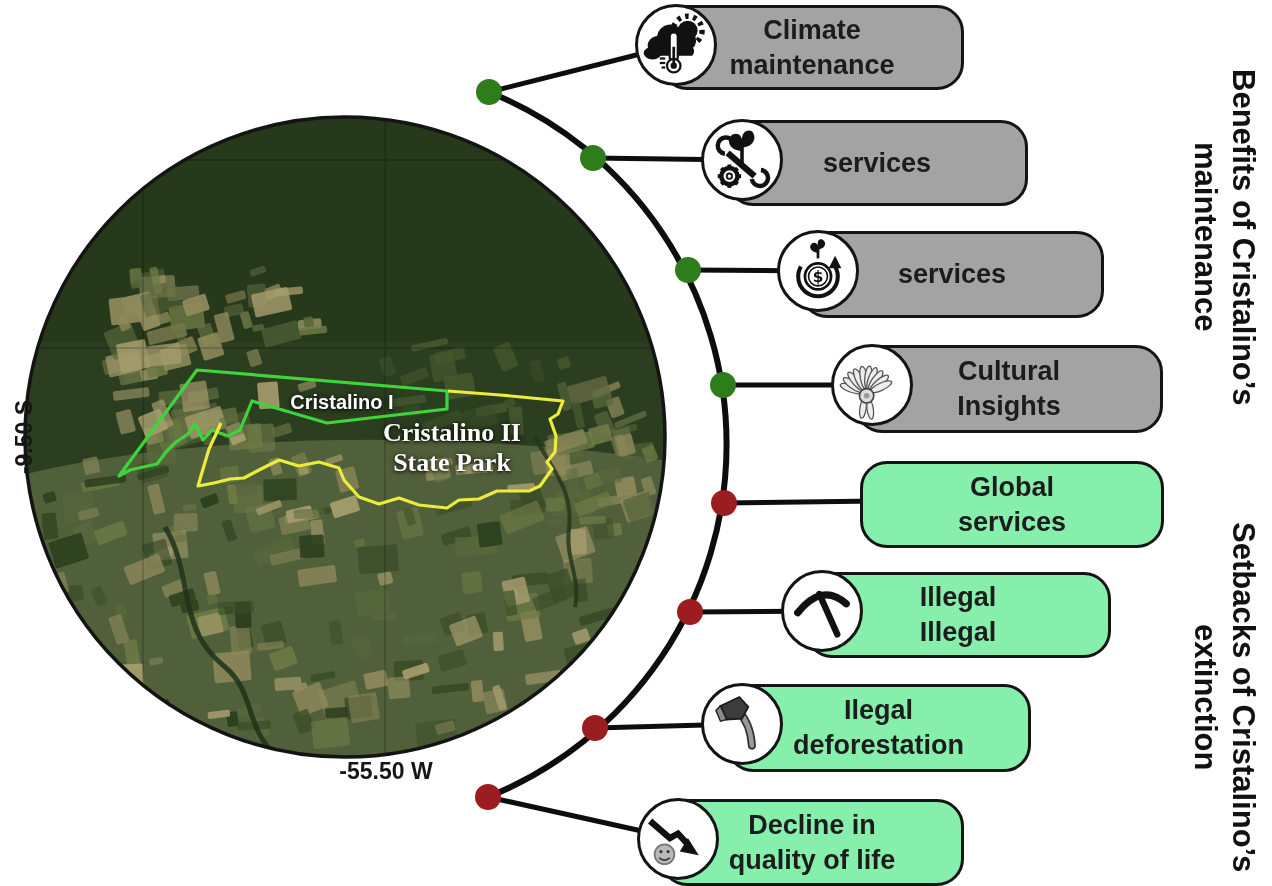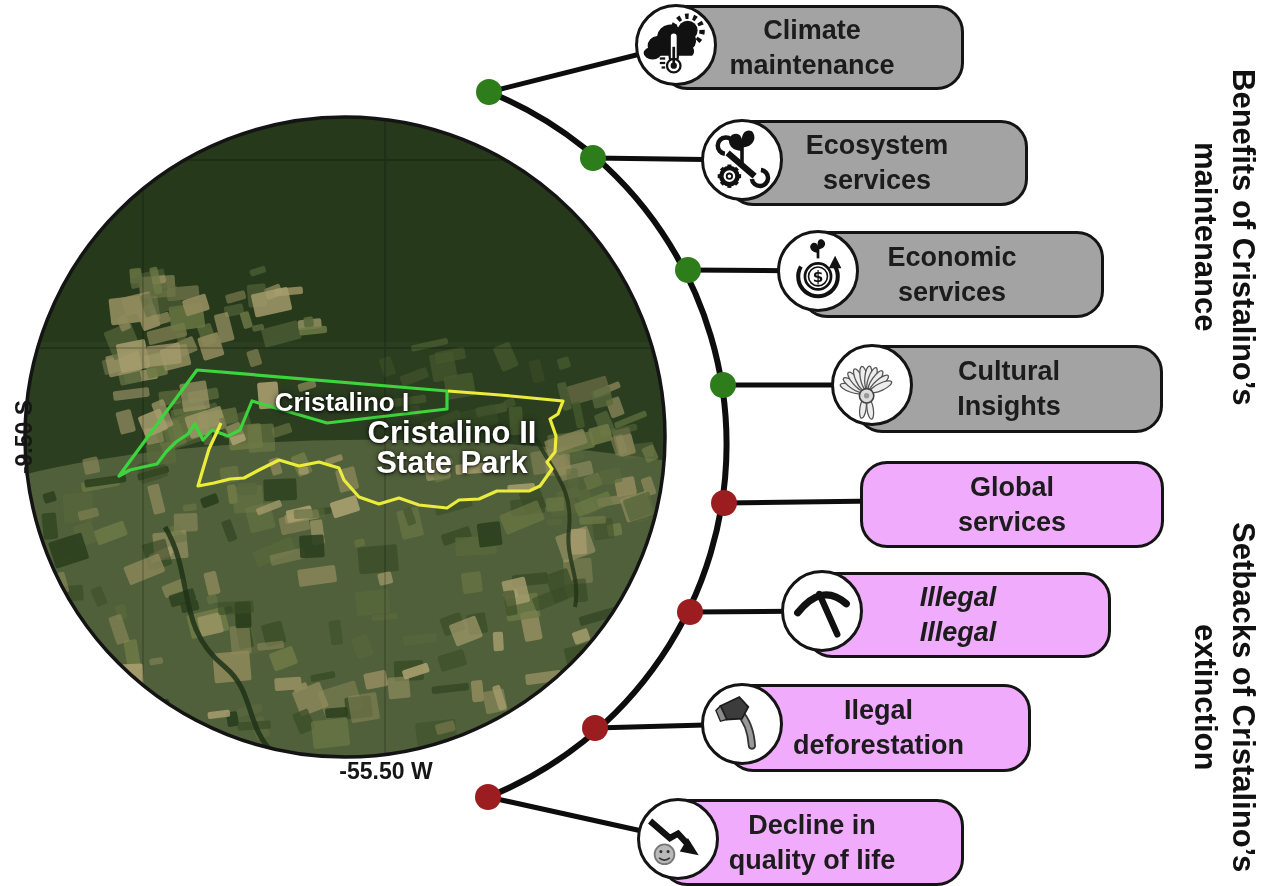--- a/index.html
+++ b/index.html
@@ -11,21 +11,21 @@
   .map-svg{position:absolute;left:15px;top:107px;width:660px;height:660px;z-index:1;}
   .map-label{position:absolute;z-index:2;color:#ffffff;font-weight:bold;text-align:center;
     text-shadow:0 1px 3px rgba(0,0,0,.85), 0 0 6px rgba(0,0,0,.5);white-space:nowrap;}
   .coord-label{position:absolute;z-index:2;color:#161616;font-weight:bold;font-size:23px;white-space:nowrap;}
 
   
   .pill{position:absolute;z-index:3;border:3px solid #141414;border-radius:27px;
     display:flex;flex-direction:column;justify-content:center;align-items:center;
     font-weight:bold;font-size:27px;line-height:35px;color:#1c1c1c;text-align:center;}
   .pill.benefit{background:#a3a3a3;}
-  .pill.setback{background:#f0abfc;}
+  .pill.setback{background:#86efac;}
   .icon-circle{position:absolute;z-index:4;width:82px;height:82px;border-radius:50%;
     background:#ffffff;border:3px solid #141414;box-sizing:border-box;
     display:flex;align-items:center;justify-content:center;}
   .icon-circle svg{width:72px;height:72px;}
 
   
   .side-label{position:absolute;z-index:3;writing-mode:vertical-rl;color:#111111;
     font-weight:bold;font-size:31px;text-align:center;}
   .side-label span{display:block;line-height:38px;}
 </style>
@@ -350,22 +350,22 @@
         <line x1="370" y1="0" x2="370" y2="660"></line>
         <line x1="0" y1="53" x2="660" y2="53"></line>
         <line x1="0" y1="241" x2="660" y2="241"></line>
       </g>
       <path d="M182,263 L432,284 L432,302 L312,316 L237,294 L225,323 L213,329 L197,323 L188,333 L180,317 L173,327 L161,335 L151,345 L142,357 L128,360 L115,363 L104,369 Z" fill="none" stroke="#3ed43e" stroke-width="3.2" stroke-linejoin="round"></path>
       <path d="M433,284 L485,288 L548,294 L543,307 L535,312 L541,329 L540,345 L532,355 L537,362 L525,379 L514,384 L482,384 L464,392 L444,393 L432,401 L404,398 L384,391 L364,397 L344,390 L329,373 L324,361 L304,355 L284,359 L264,353 L244,363 L229,371 L215,372 L199,376 L183,379 L188,362 L194,342 L201,327 L206,316" fill="none" stroke="#ecec3c" stroke-width="3.2" stroke-linejoin="round"></path>
     </g>
     <circle cx="330" cy="330" r="320" fill="none" stroke="#141414" stroke-width="3.5"></circle>
   </svg>
 
-  <div class="map-label" style="left:342px;top:402px;transform:translate(-50%,-50%);font-size:26px;">Cristalino I</div>
-  <div class="map-label" style="left:452px;top:448px;transform:translate(-50%,-50%);font-size:31px;line-height:30px;">
+  <div class="map-label" style="left:342px;top:402px;transform:translate(-50%,-50%);font-size:20px;">Cristalino I</div>
+  <div class="map-label" style="left:452px;top:448px;transform:translate(-50%,-50%);font-size:26px;line-height:30px;font-family:Liberation Serif, serif;">
     <div>Cristalino II</div>
     <div>State Park</div>
   </div>
   <div class="coord-label" style="left:24px;top:437px;transform:translate(-50%,-50%) rotate(-90deg);">-9.50 S</div>
   <div class="coord-label" style="left:386px;top:771px;transform:translate(-50%,-50%);">-55.50 W</div>
 
   <svg class="layer z2" viewBox="0 0 1272 886">
     <path d="M489,92 A380,380 0 0 1 488,797" fill="none" stroke="#0d0d0d" stroke-width="6"></path>
     <g stroke="#0d0d0d" stroke-width="5">
       <line x1="489" y1="92" x2="676" y2="45"></line>
@@ -385,36 +385,34 @@
     <circle cx="690" cy="612" r="13" fill="#9b1d1f"></circle>
     <circle cx="595" cy="728" r="13" fill="#9b1d1f"></circle>
     <circle cx="488" cy="797" r="13" fill="#9b1d1f"></circle>
   </svg>
 
   <div class="pill benefit" style="left:660px;top:5px;width:298px;height:79px;">
     <span>Climate</span>
     <span>maintenance</span>
   </div>
   <div class="pill benefit" style="left:726px;top:120px;width:296px;height:80px;">
-    <span>Ecosystem</span>
     <span>services</span>
   </div>
   <div class="pill benefit" style="left:800px;top:231px;width:298px;height:81px;">
-    <span>Economic</span>
     <span>services</span>
   </div>
   <div class="pill benefit" style="left:855px;top:345px;width:302px;height:82px;">
     <span>Cultural</span>
     <span>Insights</span>
   </div>
   <div class="pill setback" style="left:860px;top:461px;width:298px;height:81px;">
     <span>Global</span>
     <span>services</span>
   </div>
-  <div class="pill setback" style="left:805px;top:572px;width:300px;height:80px;font-style:italic;">
+  <div class="pill setback" style="left:805px;top:572px;width:300px;height:80px;">
     <span>Illegal</span>
     <span>Illegal</span>
   </div>
   <div class="pill setback" style="left:660px;top:799px;width:298px;height:81px;">
     <span>Decline in</span>
     <span>quality of life</span>
   </div>
   <div class="pill setback" style="left:726px;top:684px;width:299px;height:82px;">
     <span>Ilegal</span>
     <span>deforestation</span>

